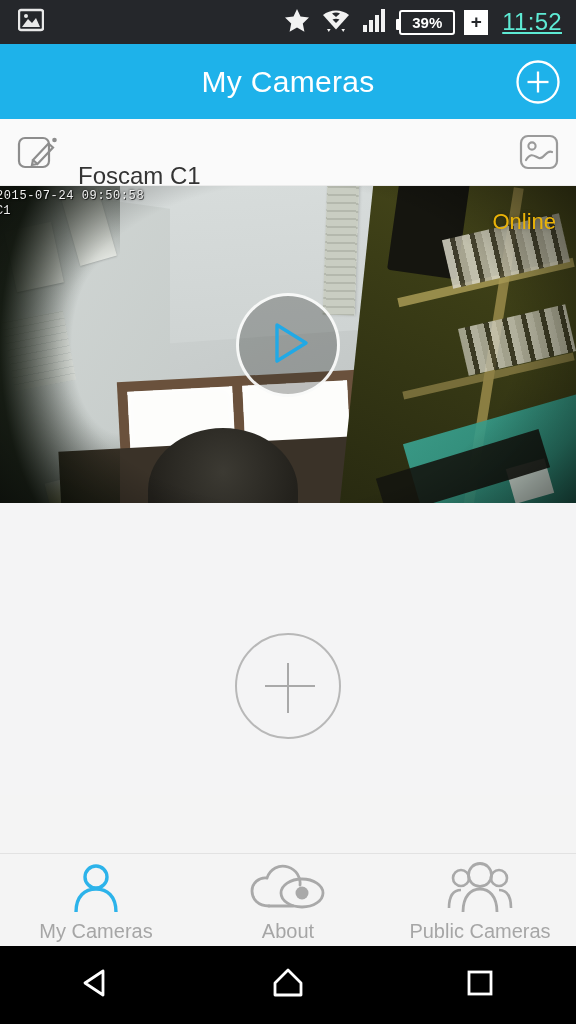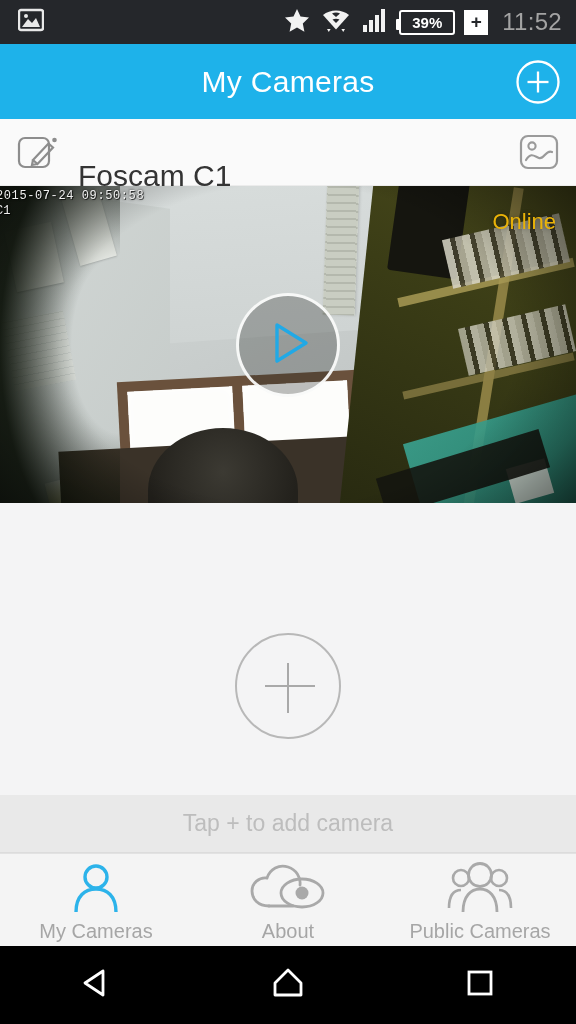--- a/index.html
+++ b/index.html
@@ -12,21 +12,21 @@
   .phone { position: relative; width: 576px; height: 1024px; background: #f4f4f4; }
 
   
   .statusbar {
     position: absolute; top: 0; left: 0; width: 576px; height: 44px;
     background: #25272b; display: flex; align-items: center;
     padding: 0 14px 0 18px;
   }
   .sb-left { display: flex; align-items: center; gap: 10px; }
   .sb-right { margin-left: auto; display: flex; align-items: center; gap: 11px; }
-  .sb-time { color: #a3a3a3; font-size: 24px; letter-spacing: .3px; padding-left: 3px; }
+  .sb-time { color: #5eead4; font-size: 24px; letter-spacing: .3px; padding-left: 3px; text-decoration: underline; }
   .batt {
     position: relative; display: flex; align-items: center; justify-content: center;
     width: 56px; height: 25px; border: 2px solid #fff; border-radius: 3px;
   }
   .batt:before {
     content: ""; position: absolute; left: -5px; top: 7px;
     width: 3px; height: 11px; background: #fff; border-radius: 1px 0 0 1px;
   }
   .batt-txt { color: #fff; font-size: 15px; font-weight: bold; }
   .batt-plus {
@@ -46,21 +46,21 @@
     width: 46px; height: 46px; cursor: pointer;
   }
 
   
   .cam-header {
     position: absolute; top: 119px; left: 0; width: 576px; height: 67px;
     background: #fafafa; display: flex; align-items: center; padding: 0 16px;
     border-bottom: 1px solid #ececec;
   }
   .cam-edit-icon { width: 44px; height: 44px; flex: 0 0 auto; }
-  .cam-name { margin-left: 18px; font-size: 30px; color: #343434; margin-top: 47px; }
+  .cam-name { margin-left: 18px; font-size: 24px; color: #343434; margin-top: 47px; }
   .cam-gallery-icon { margin-left: auto; width: 42px; height: 42px; }
 
   
   .preview {
     position: absolute; top: 186px; left: 0; width: 576px; height: 317px;
     overflow: hidden; background: #2b2b20;
   }
   .scene { position: absolute; inset: 0; }
   
   .wall-main {
@@ -350,23 +350,20 @@
           <path d="M18 11 L47 29 L18 47 Z" fill="none" stroke="#21a9e6" stroke-width="3.4" stroke-linejoin="round"></path>
         </svg>
       </span>
     </div>
   </div>
 
   <div class="empty-area">
     <div class="add-circle"></div>
   </div>
 
-  <div class="hint-bar">
-    <span class="hint-text">Tap + to add camera</span>
-  </div>
 
   <div class="bottom-nav">
 
     <div class="nav-item">
       <span>
         <svg width="56" height="52" viewBox="0 0 56 52">
           <circle cx="28" cy="15" r="11" fill="none" stroke="#2cb3ea" stroke-width="3.4"></circle>
           <path d="M8 50 C8 34 17 27 28 27 C39 27 48 34 48 50" fill="none" stroke="#2cb3ea" stroke-width="3.4"></path>
         </svg>
       </span>

